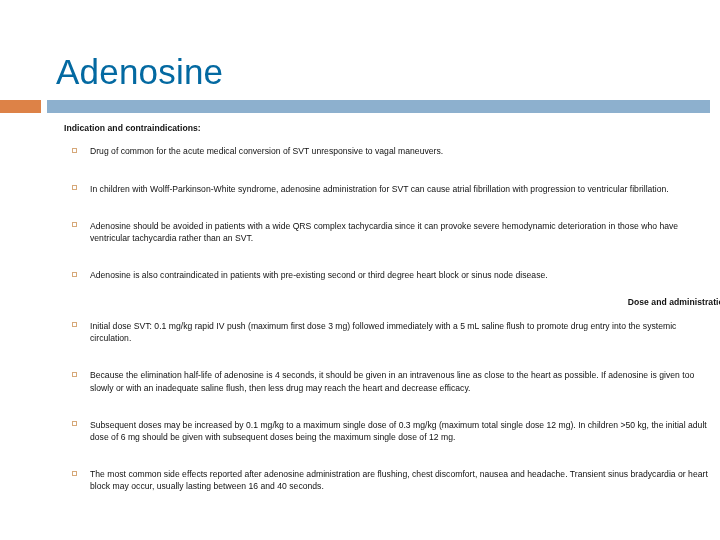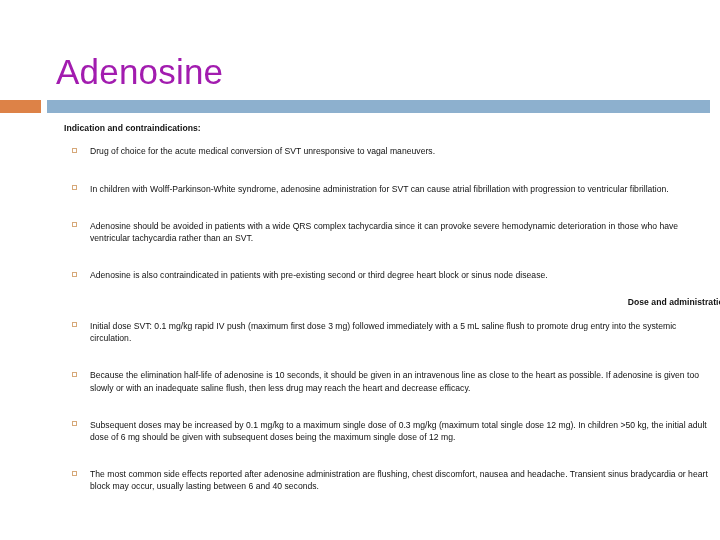--- a/index.html
+++ b/index.html
@@ -22,21 +22,21 @@
   }
 
   
   .slide-title {
     position: absolute;
     left: 56px;
     top: 29px;
     font-size: 35px;
     font-weight: normal;
     letter-spacing: 0.2px;
-    color: #a21caf;
+    color: #0369a1;
     line-height: 1.15;
     white-space: nowrap;
   }
 
   
   .rule-orange {
     position: absolute;
     left: 0px;
     top: 100px;
     width: 41px;
@@ -125,21 +125,21 @@
   <div class="rule-orange"></div>
   <div class="rule-blue"></div>
 
   <div class="body-area">
 
     <div class="section">
       <div class="section-heading">Indication and contraindications:</div>
       <ul class="bullet-list">
         <li class="bullet-item">
           <span class="bullet-marker"></span>
-          <span class="bullet-text">Drug of choice for the acute medical conversion of SVT unresponsive to vagal maneuvers.</span>
+          <span class="bullet-text">Drug of common for the acute medical conversion of SVT unresponsive to vagal maneuvers.</span>
         </li>
         <li class="bullet-item">
           <span class="bullet-marker"></span>
           <span class="bullet-text">In children with Wolff-Parkinson-White syndrome, adenosine administration for SVT can cause atrial fibrillation with progression to ventricular fibrillation.</span>
         </li>
         <li class="bullet-item">
           <span class="bullet-marker"></span>
           <span class="bullet-text">Adenosine should be avoided in patients with a wide QRS complex tachycardia since it can provoke severe hemodynamic deterioration in those who have ventricular tachycardia rather than an SVT.</span>
         </li>
         <li class="bullet-item">
@@ -151,30 +151,30 @@
 
     <div class="section">
       <div class="section-heading dose">Dose and administration:</div>
       <ul class="bullet-list">
         <li class="bullet-item">
           <span class="bullet-marker"></span>
           <span class="bullet-text">Initial dose SVT: 0.1 mg/kg rapid IV push (maximum first dose 3 mg) followed immediately with a 5 mL saline flush to promote drug entry into the systemic circulation.</span>
         </li>
         <li class="bullet-item">
           <span class="bullet-marker"></span>
-          <span class="bullet-text">Because the elimination half-life of adenosine is 10 seconds, it should be given in an intravenous line as close to the heart as possible. If adenosine is given too slowly or with an inadequate saline flush, then less drug may reach the heart and decrease efficacy.</span>
+          <span class="bullet-text">Because the elimination half-life of adenosine is 4 seconds, it should be given in an intravenous line as close to the heart as possible. If adenosine is given too slowly or with an inadequate saline flush, then less drug may reach the heart and decrease efficacy.</span>
         </li>
         <li class="bullet-item">
           <span class="bullet-marker"></span>
         </li>
         <li class="bullet-item">
           <span class="bullet-marker"></span>
           <span class="bullet-text">Subsequent doses may be increased by 0.1 mg/kg to a maximum single dose of 0.3 mg/kg (maximum total single dose 12 mg). In children &gt;50 kg, the initial adult dose of 6 mg should be given with subsequent doses being the maximum single dose of 12 mg.</span>
         </li>
         <li class="bullet-item">
           <span class="bullet-marker"></span>
-          <span class="bullet-text">The most common side effects reported after adenosine administration are flushing, chest discomfort, nausea and headache. Transient sinus bradycardia or heart block may occur, usually lasting between 6 and 40 seconds.</span>
+          <span class="bullet-text">The most common side effects reported after adenosine administration are flushing, chest discomfort, nausea and headache. Transient sinus bradycardia or heart block may occur, usually lasting between 16 and 40 seconds.</span>
         </li>
       </ul>
     </div>
 
   </div>
 </div>
 
 </body></html>

